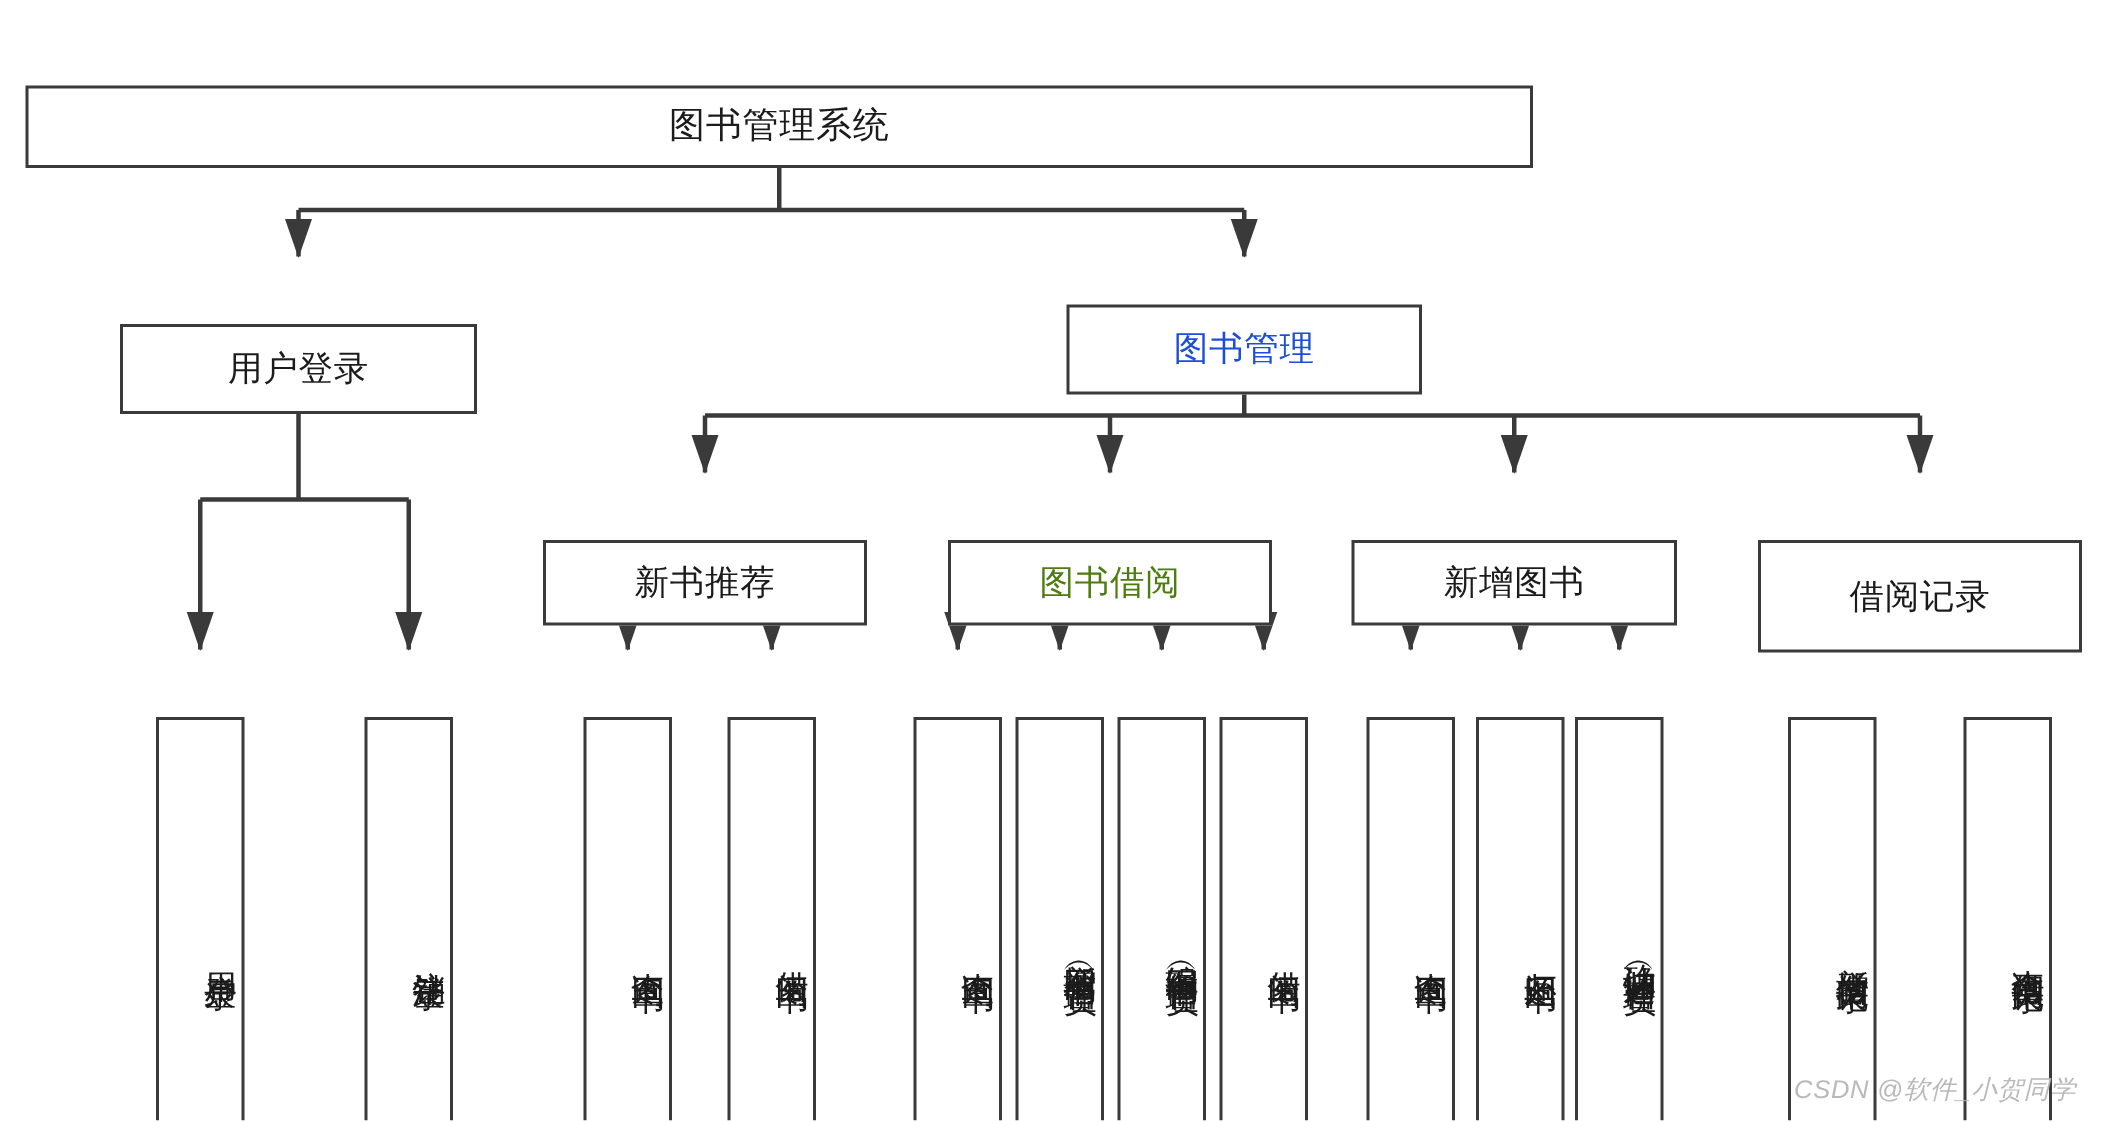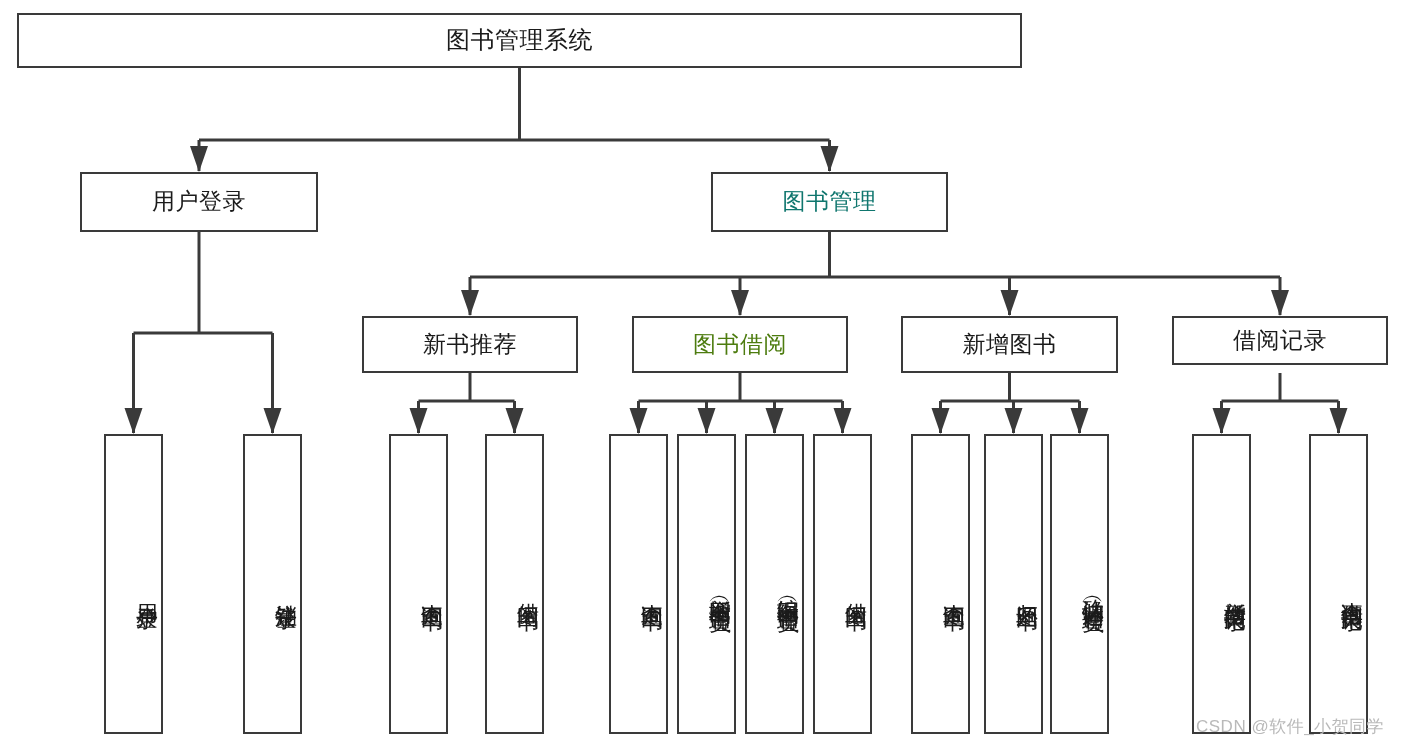--- a/index.html
+++ b/index.html
@@ -27,20 +27,21 @@
   }
   .node {
     position: absolute;
     box-sizing: border-box;
     background: #ffffff;
     border: 2px solid #3a3a3a;
     display: flex;
     align-items: center;
     justify-content: center;
     color: #1b1b1b;
+    margin-top: 44px;
   }
   .node.horiz {
     font-size: 23px;
     letter-spacing: 0.5px;
     line-height: 1.1;
   }
   .node.root {
     font-size: 24px;
   }
   .node.vert {
@@ -58,20 +59,21 @@
     text-orientation: upright;
     display: block;
     white-space: nowrap;
   }
   .watermark {
     position: absolute;
     font-size: 17px;
     color: #b9b9b9;
     white-space: nowrap;
     letter-spacing: 0.5px;
+    font-style: italic;
   }
 </style>
 </head>
 <body>
 
 <div id="canvas">
 
   <svg id="wires" viewBox="0 0 1405 747">
       <line x1="519.5" y1="68" x2="519.5" y2="140" stroke="#3a3a3a" stroke-width="3"></line>
       <line x1="199" y1="140" x2="829.5" y2="140" stroke="#3a3a3a" stroke-width="3"></line>
@@ -127,33 +129,33 @@
       <polygon points="1329.5,408 1347.5,408 1338.5,434" fill="#3a3a3a"></polygon>
     </svg>
 
   <div id="nodes">
       <div class="node horiz root" style="left: 17px; top: 13px; width: 1005px; height: 55px; border-color: rgb(58, 58, 58); background: rgb(255, 255, 255); color: rgb(27, 27, 27);">
         <span>图书管理系统</span>
       </div>
       <div class="node horiz lvl2" style="left: 80px; top: 172px; width: 238px; height: 60px; border-color: rgb(58, 58, 58); background: rgb(255, 255, 255); color: rgb(27, 27, 27);">
         <span>用户登录</span>
       </div>
-      <div class="node horiz lvl2" style="left: 711px; top: 172px; width: 237px; height: 60px; border-color: rgb(58, 58, 58); background: rgb(255, 255, 255); color: #0f766e;">
+      <div class="node horiz lvl2" style="left: 711px; top: 159px; width: 237px; height: 60px; border-color: rgb(58, 58, 58); background: rgb(255, 255, 255); color: #1d4ed8;">
         <span>图书管理</span>
       </div>
       <div class="node horiz lvl3" style="left: 362px; top: 316px; width: 216px; height: 57px; border-color: rgb(58, 58, 58); background: rgb(255, 255, 255); color: rgb(27, 27, 27);">
         <span>新书推荐</span>
       </div>
       <div class="node horiz lvl3" style="left: 632px; top: 316px; width: 216px; height: 57px; border-color: rgb(58, 58, 58); background: rgb(255, 255, 255); color: #4d7c0f;">
         <span>图书借阅</span>
       </div>
       <div class="node horiz lvl3" style="left: 901px; top: 316px; width: 217px; height: 57px; border-color: rgb(58, 58, 58); background: rgb(255, 255, 255); color: rgb(27, 27, 27);">
         <span>新增图书</span>
       </div>
-      <div class="node horiz lvl3" style="left: 1172px; top: 316px; width: 216px; height: 49px; border-color: rgb(58, 58, 58); background: rgb(255, 255, 255); color: rgb(27, 27, 27);">
+      <div class="node horiz lvl3" style="left: 1172px; top: 316px; width: 216px; height: 75px; border-color: rgb(58, 58, 58); background: rgb(255, 255, 255); color: rgb(27, 27, 27);">
         <span>借阅记录</span>
       </div>
       <div class="node vert leaf" style="left: 104px; top: 434px; width: 59px; height: 300px; border-color: rgb(58, 58, 58); background: rgb(255, 255, 255); color: rgb(27, 27, 27);">
         <span class="vtext">用户登录</span>
       </div>
       <div class="node vert leaf" style="left: 243px; top: 434px; width: 59px; height: 300px; border-color: rgb(58, 58, 58); background: rgb(255, 255, 255); color: rgb(27, 27, 27);">
         <span class="vtext">注销登录</span>
       </div>
       <div class="node vert leaf" style="left: 389px; top: 434px; width: 59px; height: 300px; border-color: rgb(58, 58, 58); background: rgb(255, 255, 255); color: rgb(27, 27, 27);">
         <span class="vtext">查询图书</span>

